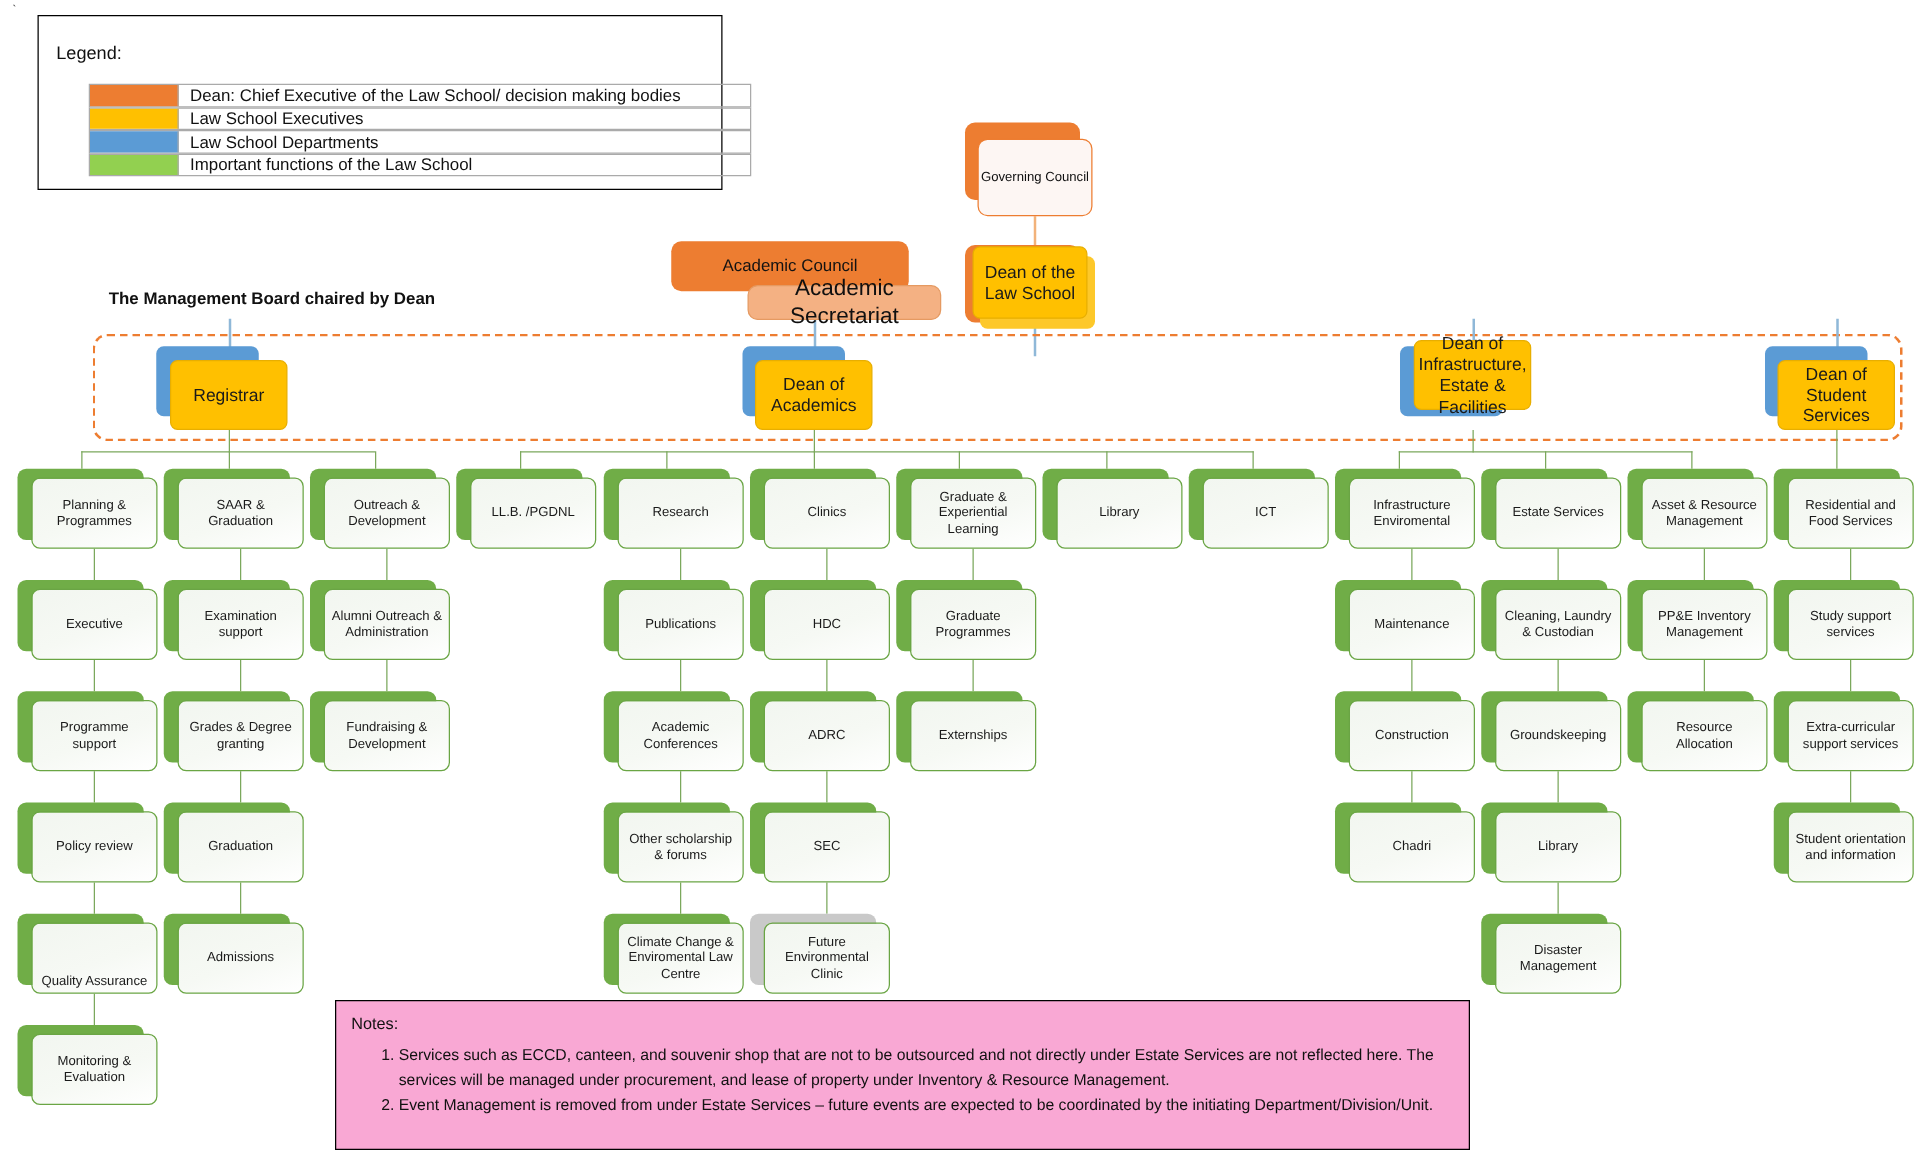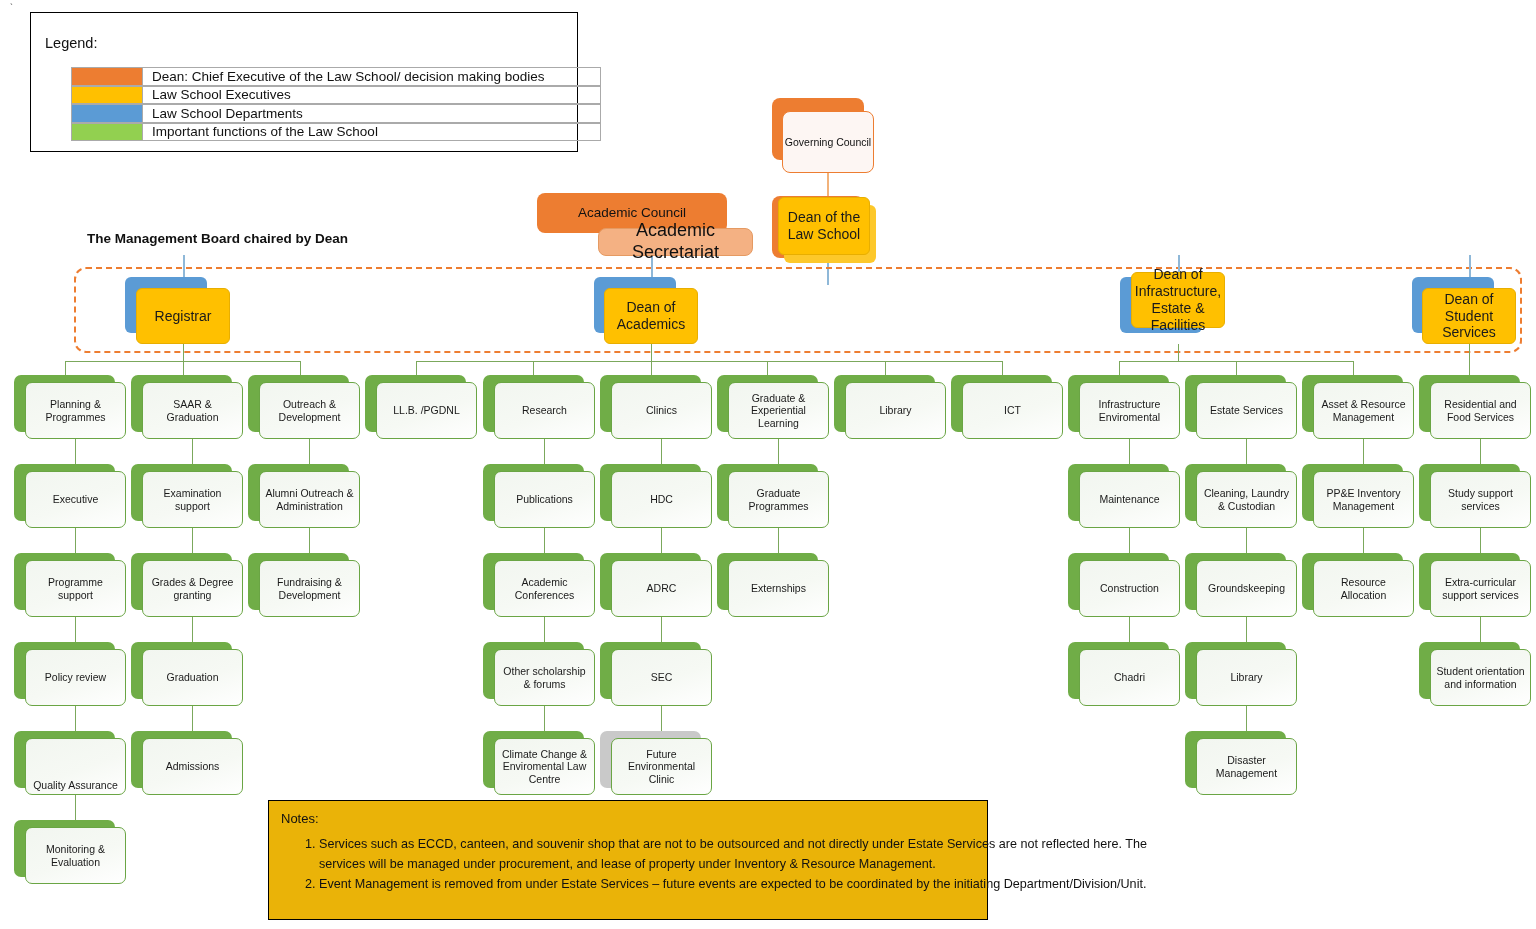--- a/index.html
+++ b/index.html
@@ -46,22 +46,22 @@
   .hline{background:#7ba85c;height:1.4px;}
   .vline-org{background:#f2b27a;width:1.6px;}
   .vline-blue{background:#8fb8d8;width:1.6px;}
 
   
   #mgmt-board{position:absolute;left:74px;top:267px;width:1448px;height:86px;
      border:2px dashed #ed7d31;border-radius:12px;box-sizing:border-box;z-index:1;}
   #mgmt-label{position:absolute;left:87px;top:231px;font-size:13.5px;font-weight:bold;color:#111;}
 
   
-  #notes-panel{position:absolute;left:268px;top:800px;width:720px;height:120px;
-     border:1.6px solid #000;background:#eab308;box-sizing:border-box;}
+  #notes-panel{position:absolute;left:268px;top:800px;width:908px;height:120px;
+     border:1.6px solid #000;background:#f9a8d4;box-sizing:border-box;}
   #notes-title{position:absolute;left:12px;top:10px;font-size:13px;color:#111;}
   #notes-list{position:absolute;left:28px;top:34px;width:862px;margin:0;padding:0 0 0 22px;
      font-size:12.6px;line-height:1.55;color:#111;}
   #notes-list li{margin-bottom:1px;}
   .tickmark{position:absolute;left:10px;top:2px;font-size:9px;color:#444;}
 </style>
 </head>
 <body>
 
 <span class="tickmark">`</span>

